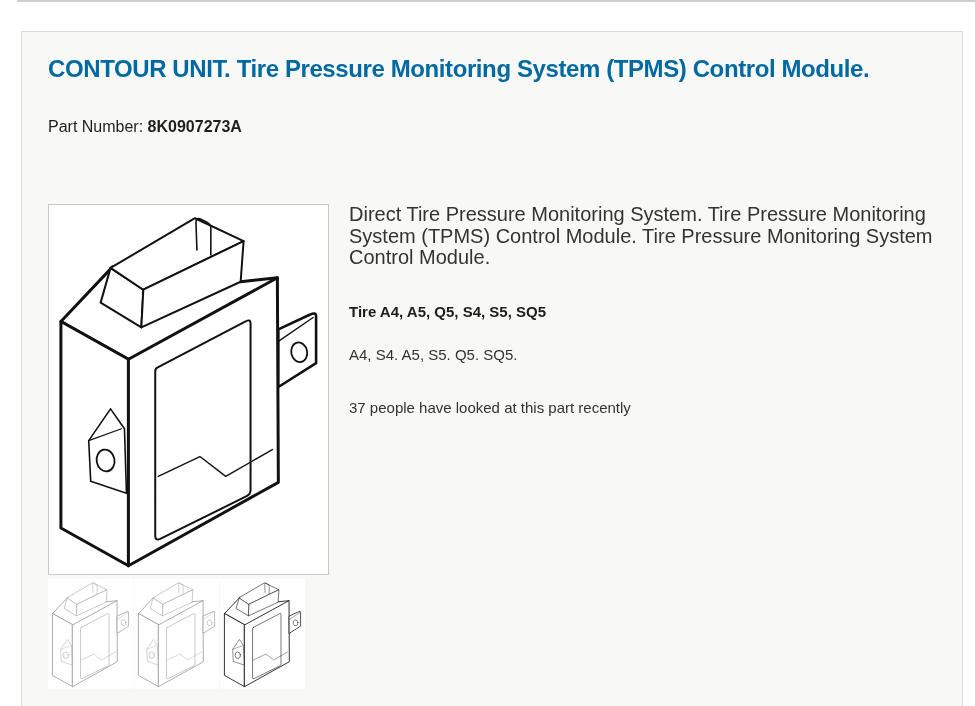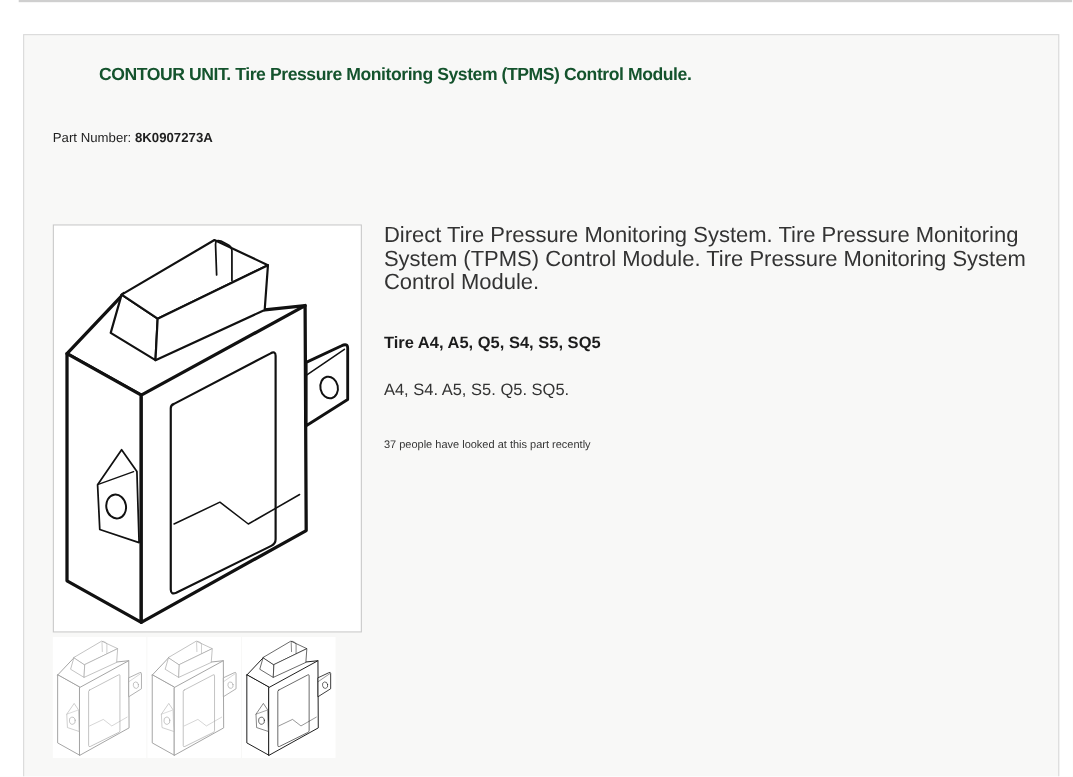--- a/index.html
+++ b/index.html
@@ -9,24 +9,24 @@
 
   .top-divider { position:absolute; top:0; left:17px; right:0; height:2px; background:#cfcfcf; }
 
   .content-panel {
     position:absolute; left:21px; top:31px; width:942px; height:700px;
     background:#f8f8f7; border:1px solid #d9d9d9;
   }
 
   .page-title {
     position:absolute; left:26px; top:22px; width:872px;
-    font-size:16px; font-weight:bold; line-height:30px;
-    letter-spacing:-0.4px; color:#14532d;margin-left:42px;
+    font-size:24px; font-weight:bold; line-height:30px;
+    letter-spacing:-0.4px; color:#0369a1;
   }
-  .part-line { position:absolute; left:26px; font-size:12px; color:#1f1f1f; }
+  .part-line { position:absolute; left:26px; font-size:16px; color:#1f1f1f; }
   .part-line .lbl { font-weight:normal; }
   .part-line .val { font-weight:bold; }
   .part-number-line { top:86px; }
   .supersession-line { top:111px; }
 
   .main-image-box {
     position:absolute; left:26px; top:172px; width:281px; height:371px;
     background:#ffffff; border:1px solid #c9c9c9;
   }
   .main-image-box svg { display:block; width:279px; height:369px; color:#111111; }
@@ -47,21 +47,21 @@
   .fits-text {
     position:absolute; left:327px; top:271px; width:585px;
     font-size:15px; font-weight:bold; color:#1c1c1c;
   }
   .models-text {
     position:absolute; left:327px; top:314px; width:585px;
     font-size:15px; color:#333333;
   }
   .popularity-text {
     position:absolute; left:327px; top:367px; width:585px;
-    font-size:10px; color:#333333;
+    font-size:15px; color:#333333;
   }
 
   .defs-hidden { position:absolute; width:0; height:0; overflow:hidden; }
 </style>
 </head>
 <body>
 
 <svg class="defs-hidden" aria-hidden="true">
   <defs>
     <symbol id="module-art" viewBox="0 0 281 371">

